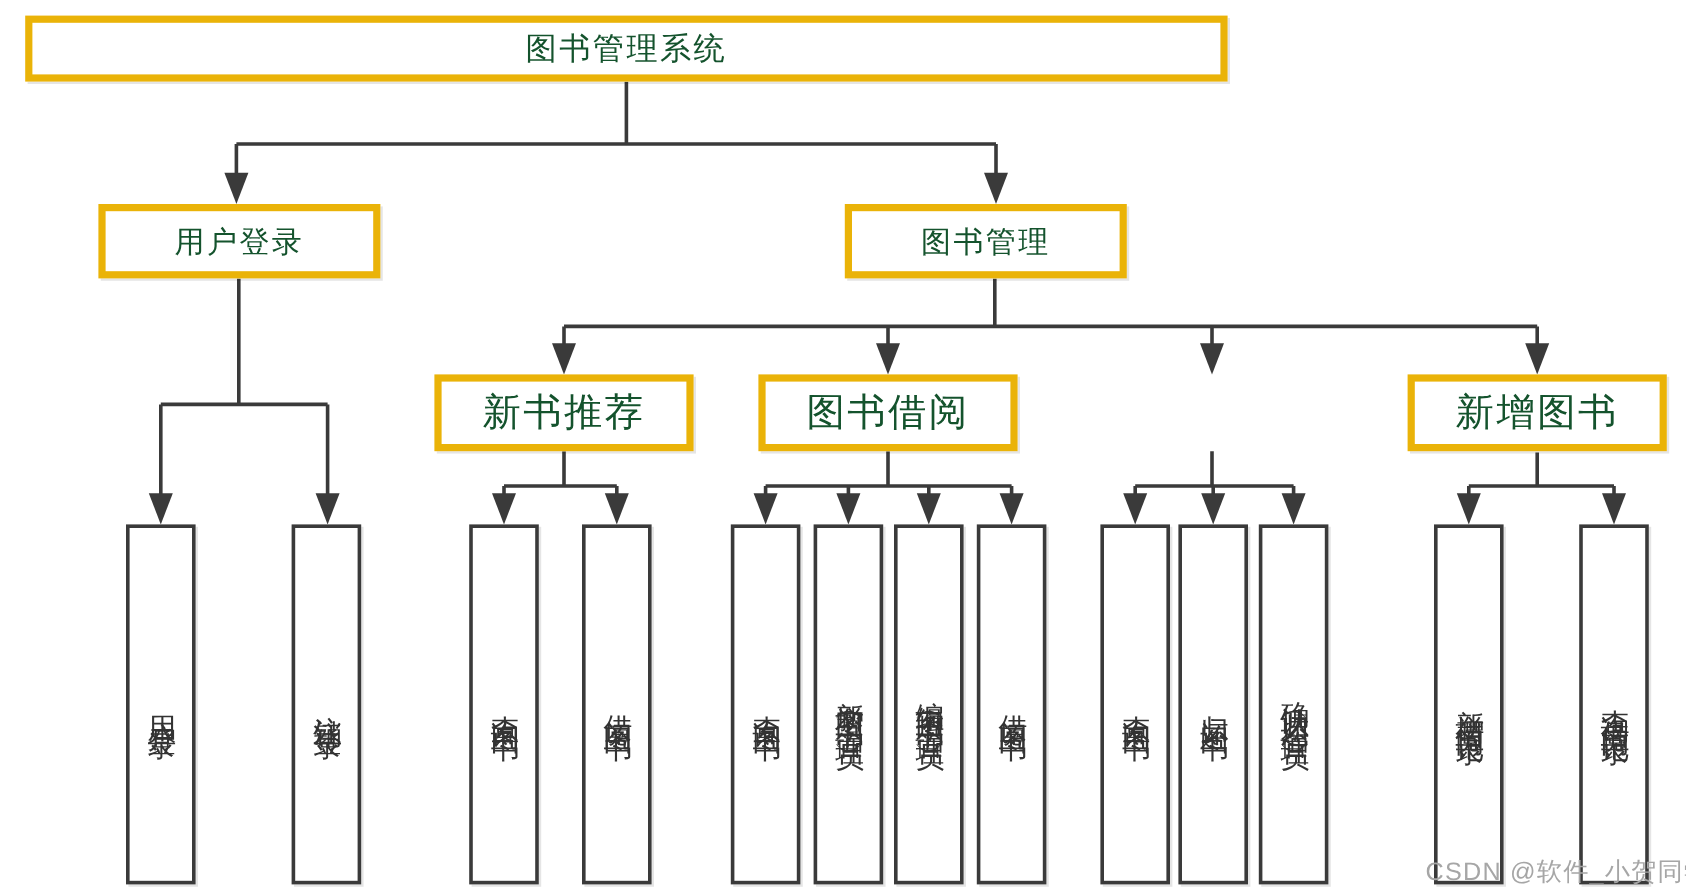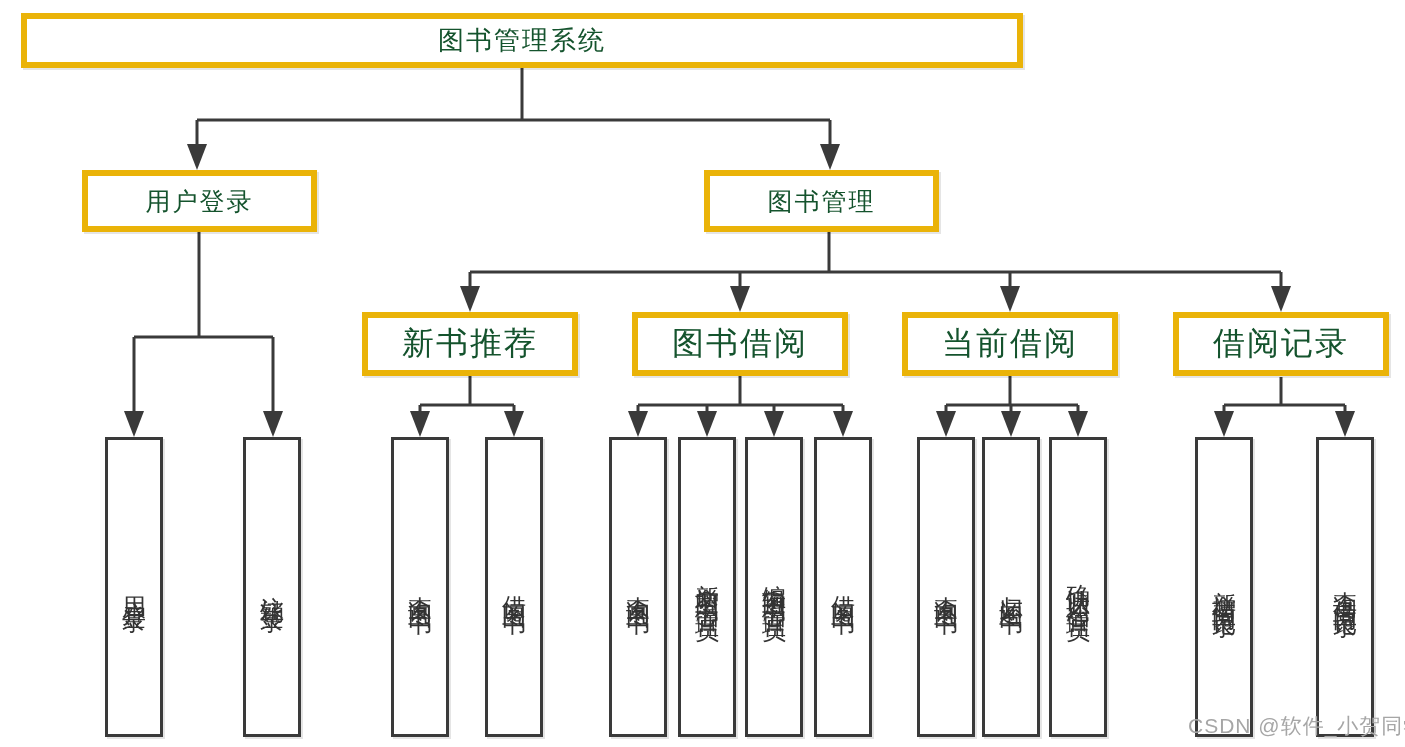--- a/index.html
+++ b/index.html
@@ -76,22 +76,21 @@
     <polygon class="head" points="1335,411 1355,411 1345,437"></polygon>
   </svg>
 
   <div class="hbox root">图书管理系统</div>
 
   <div class="hbox lvl2" style="left:82px;">用户登录</div>
   <div class="hbox lvl2" style="left:704px;">图书管理</div>
 
   <div class="hbox lvl3" style="left:362px;">新书推荐</div>
   <div class="hbox lvl3" style="left:632px;">图书借阅</div>
-  <div class="hbox lvl3" style="left:902px;">当前借阅</div>
-  <div class="hbox lvl3" style="left:1173px;">借阅记录</div>
+  <div class="hbox lvl3" style="left:1173px;">新增图书</div>
 
   <div class="leaf" style="left:105px;">
     <span>用户登录</span>
   </div>
   <div class="leaf" style="left:243px;">
     <span>注销登录</span>
   </div>
 
   <div class="leaf" style="left:391px;">
     <span>查询图书</span>

